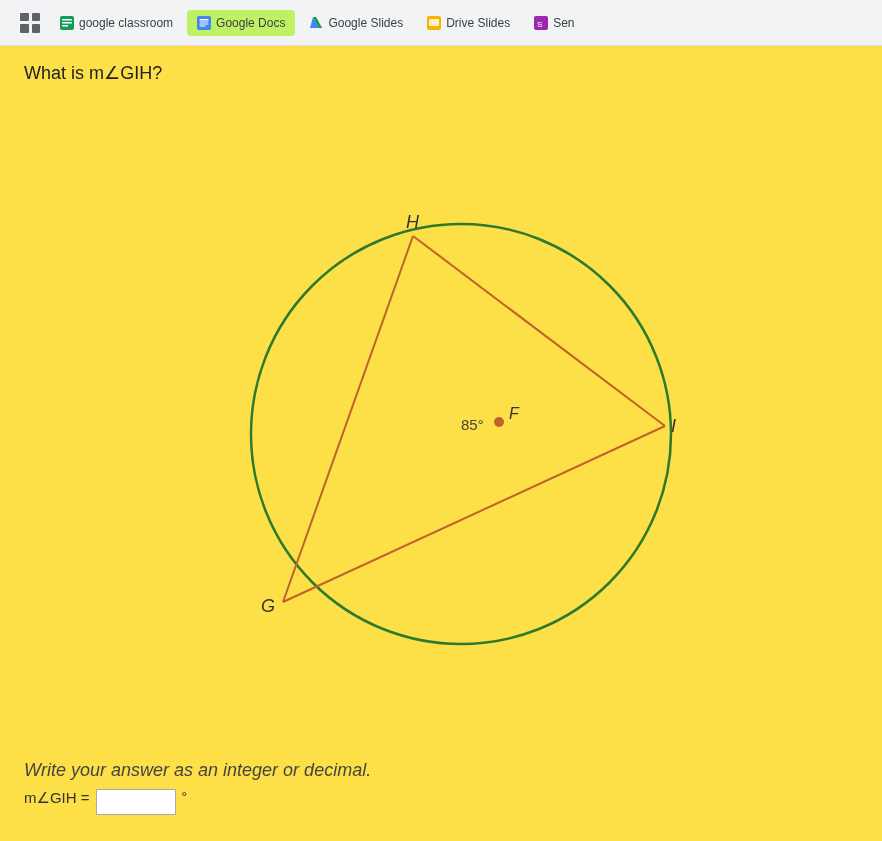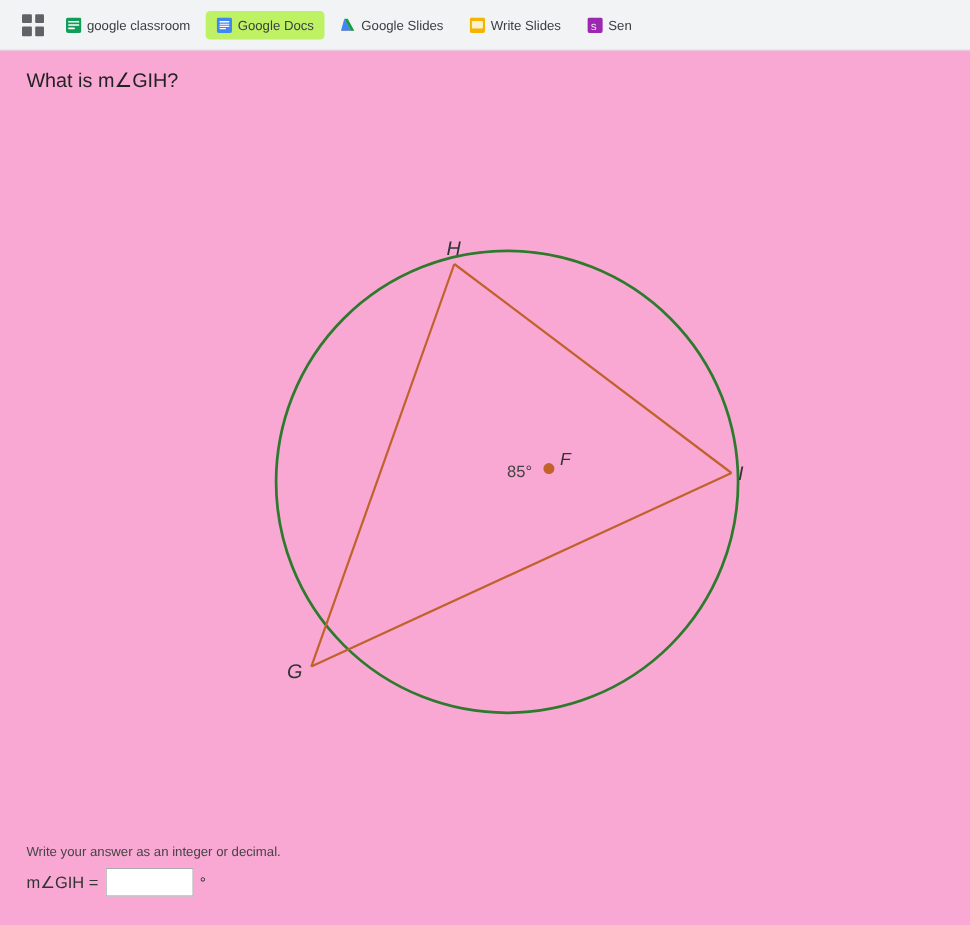--- a/index.html
+++ b/index.html
@@ -41,21 +41,21 @@
       padding: 6px 10px;
       border-radius: 4px;
       font-size: 12px;
       color: #3c4043;
       white-space: nowrap;
       cursor: pointer;
     }
 
     
     .main-content {
-      background: #f9a8d4;
+      background: #fde047;
       width: 100%;
       height: calc(841px - 46px);
       display: flex;
       flex-direction: column;
       padding: 16px 24px;
       position: relative;
     }
 
     .question-title {
       font-size: 18px;
@@ -70,27 +70,28 @@
       align-items: center;
       flex: 1;
       position: relative;
     }
 
     .answer-section {
       margin-top: 8px;
       padding-bottom: 10px;
     }
     .answer-instruction {
-      font-size: 12px;
+      font-style: italic;
+      font-size: 18px;
       color: #444;
       margin-bottom: 8px;
     }
     .answer-row {
       display: flex;
-      align-items: center;
+      align-items: flex-start;
       gap: 6px;
       font-size: 15px;
       color: #333;
     }
     .answer-input {
       border: 1px solid #aaa;
       background: #fff;
       width: 80px;
       height: 26px;
       padding: 2px 4px;
@@ -145,21 +146,21 @@
       <polygon points="1,12 4,1 10,12" fill="#4285f4"></polygon>
     </svg>
     <span>Google Slides</span>
   </div>
   <div class="tab-item">
 
     <svg width="14" height="14" viewBox="0 0 14 14">
       <rect width="14" height="14" rx="2" fill="#f4b400"></rect>
       <rect x="2" y="3" width="10" height="7" rx="1" fill="white" opacity="0.8"></rect>
     </svg>
-    <span>Write Slides</span>
+    <span>Drive Slides</span>
   </div>
   <div class="tab-item">
     <svg width="14" height="14" viewBox="0 0 14 14">
       <rect width="14" height="14" rx="2" fill="#9c27b0"></rect>
       <text x="3" y="11" font-size="8" fill="white">S</text>
     </svg>
     <span>Sen</span>
   </div>
 </div>
 

